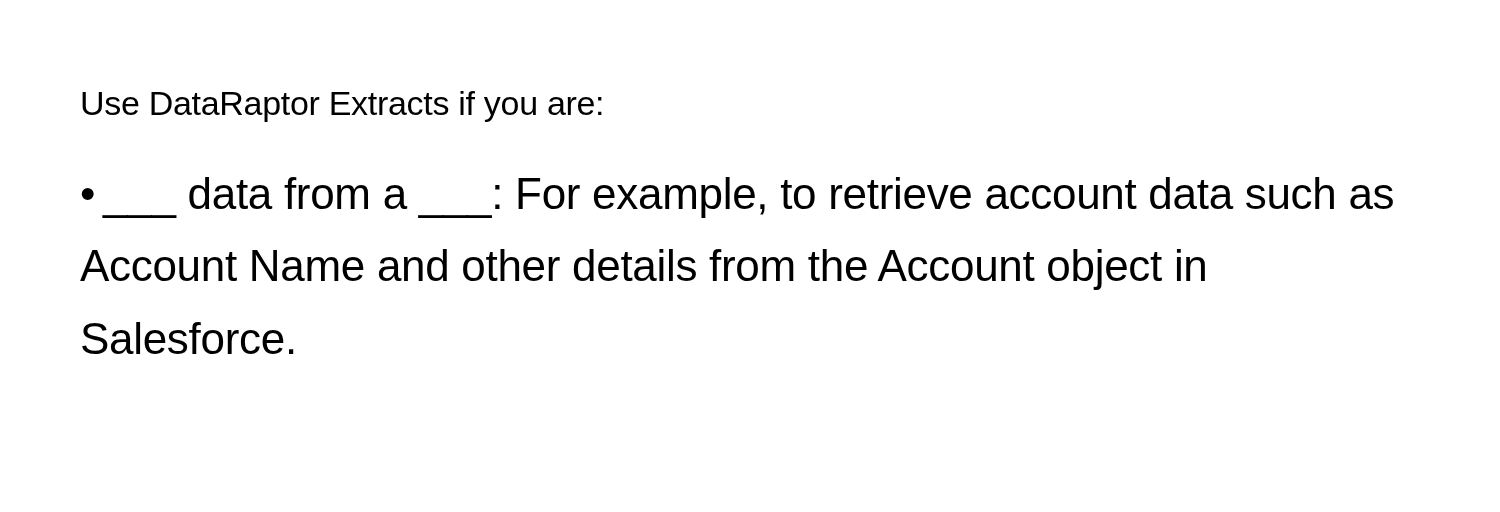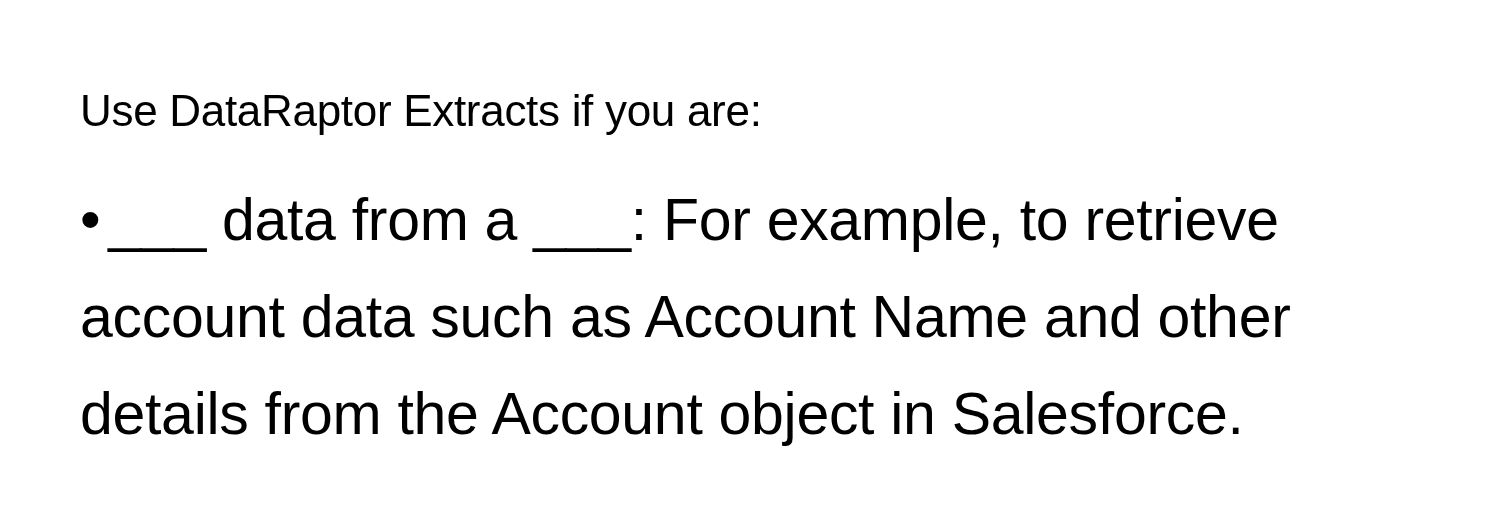--- a/index.html
+++ b/index.html
@@ -9,28 +9,28 @@
     }
     body {
       width: 1500px;
       height: 512px;
       background: #ffffff;
       font-family: -apple-system, BlinkMacSystemFont, "Segoe UI", Helvetica, Arial, sans-serif;
       color: #000000;
       padding: 80px 80px 40px 80px;
     }
     .heading {
-      font-size: 44px;
+      font-size: 34px;
       font-weight: 400;
       line-height: 1.4;
       margin-bottom: 30px;
       letter-spacing: -0.3px;
     }
     .bullet-item {
-      font-size: 59px;
+      font-size: 44px;
       font-weight: 400;
       line-height: 1.65;
       letter-spacing: -0.3px;
     }
     .bullet-marker {
       display: inline-block;
       margin-right: 8px;
     }
   </style>
 </head>

